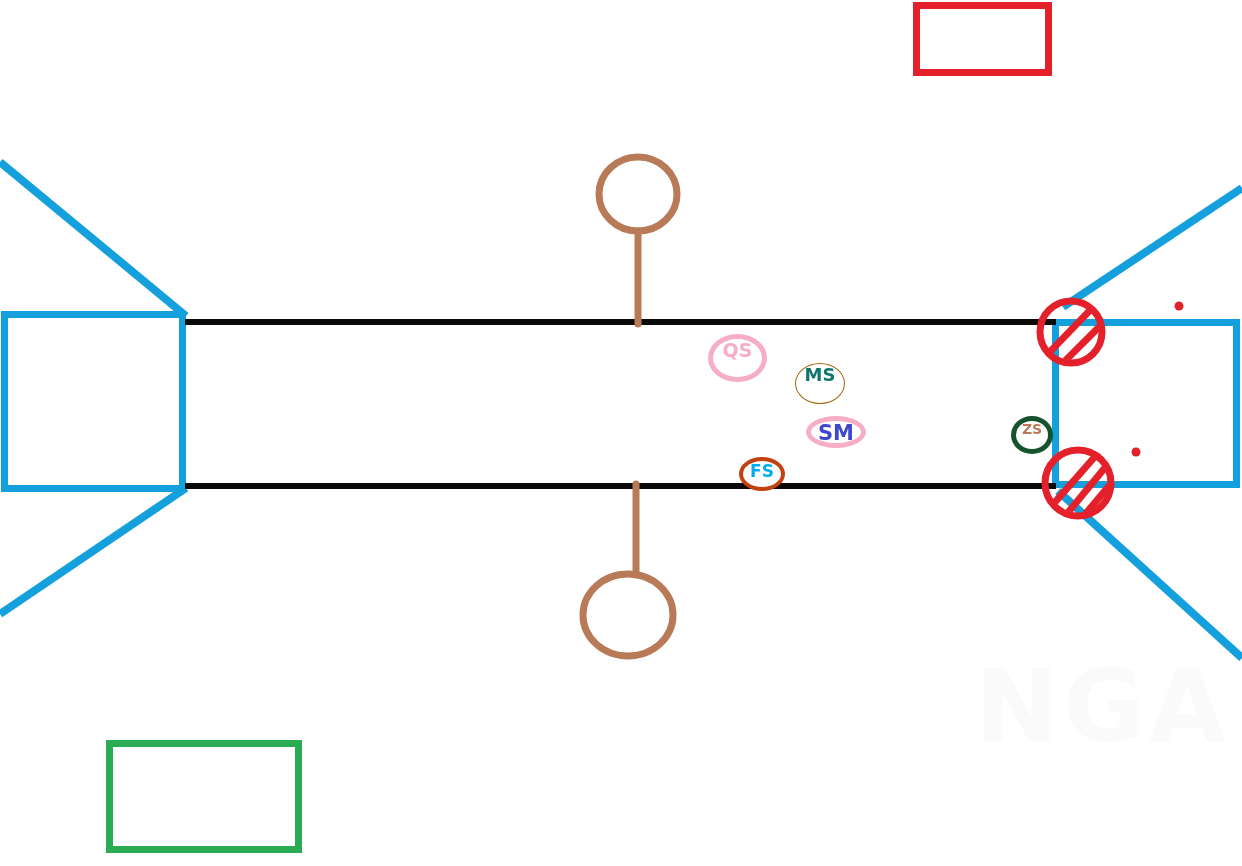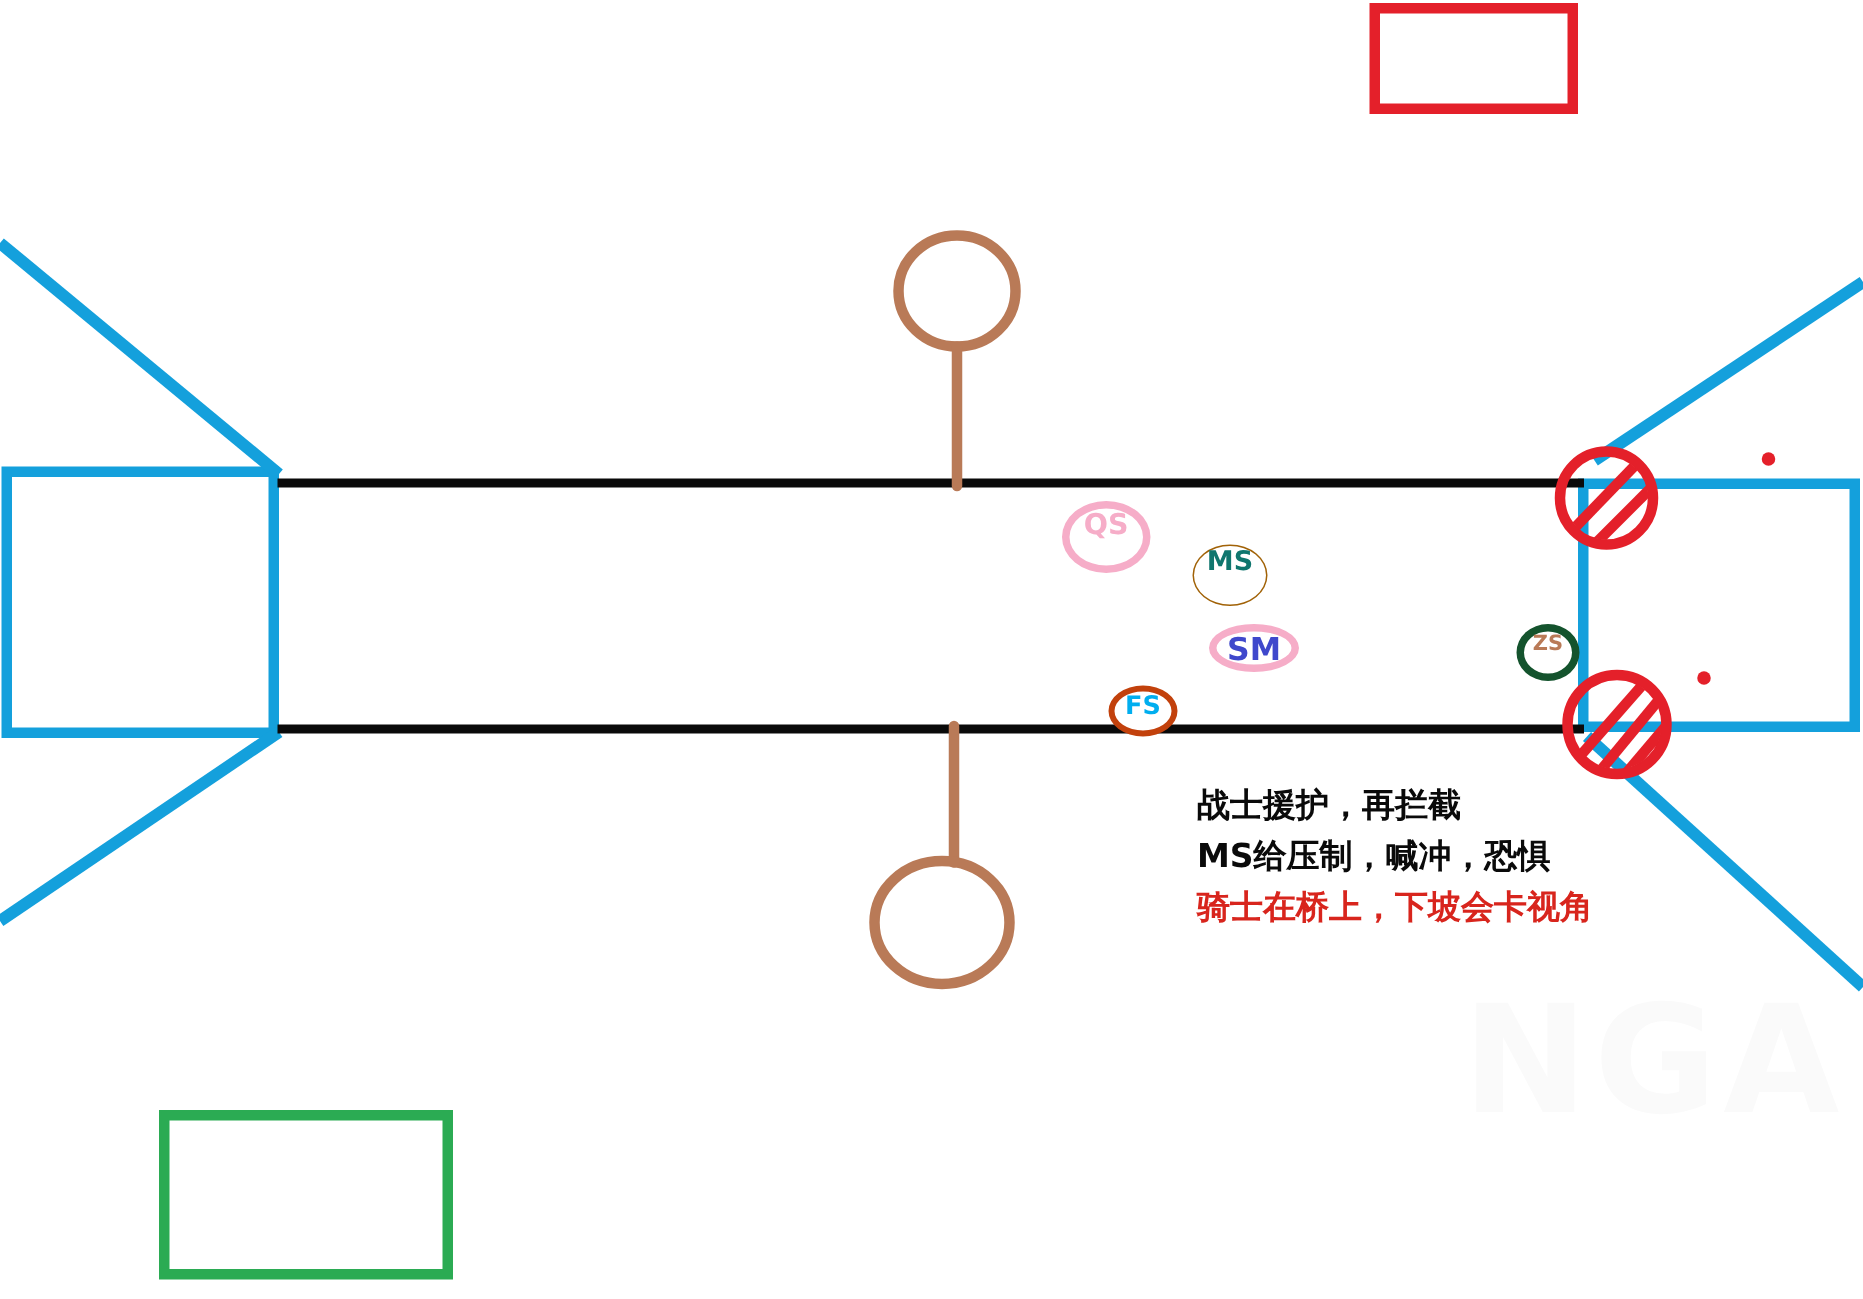--- a/index.html
+++ b/index.html
@@ -141,19 +141,14 @@
   <div class="unit unit-fs">
     <span>FS</span>
   </div>
   <div class="unit unit-sm">
     <span>SM</span>
   </div>
   <div class="unit unit-zs">
     <span>ZS</span>
   </div>
 
-  <div class="notes">
-    <div class="note-black">战士援护，再拦截</div>
-    <div class="note-black">MS给压制，喊冲，恐惧</div>
-    <div class="note-red">骑士在桥上，下坡会卡视角</div>
-  </div>
 
 </div>
 
 </body></html>

